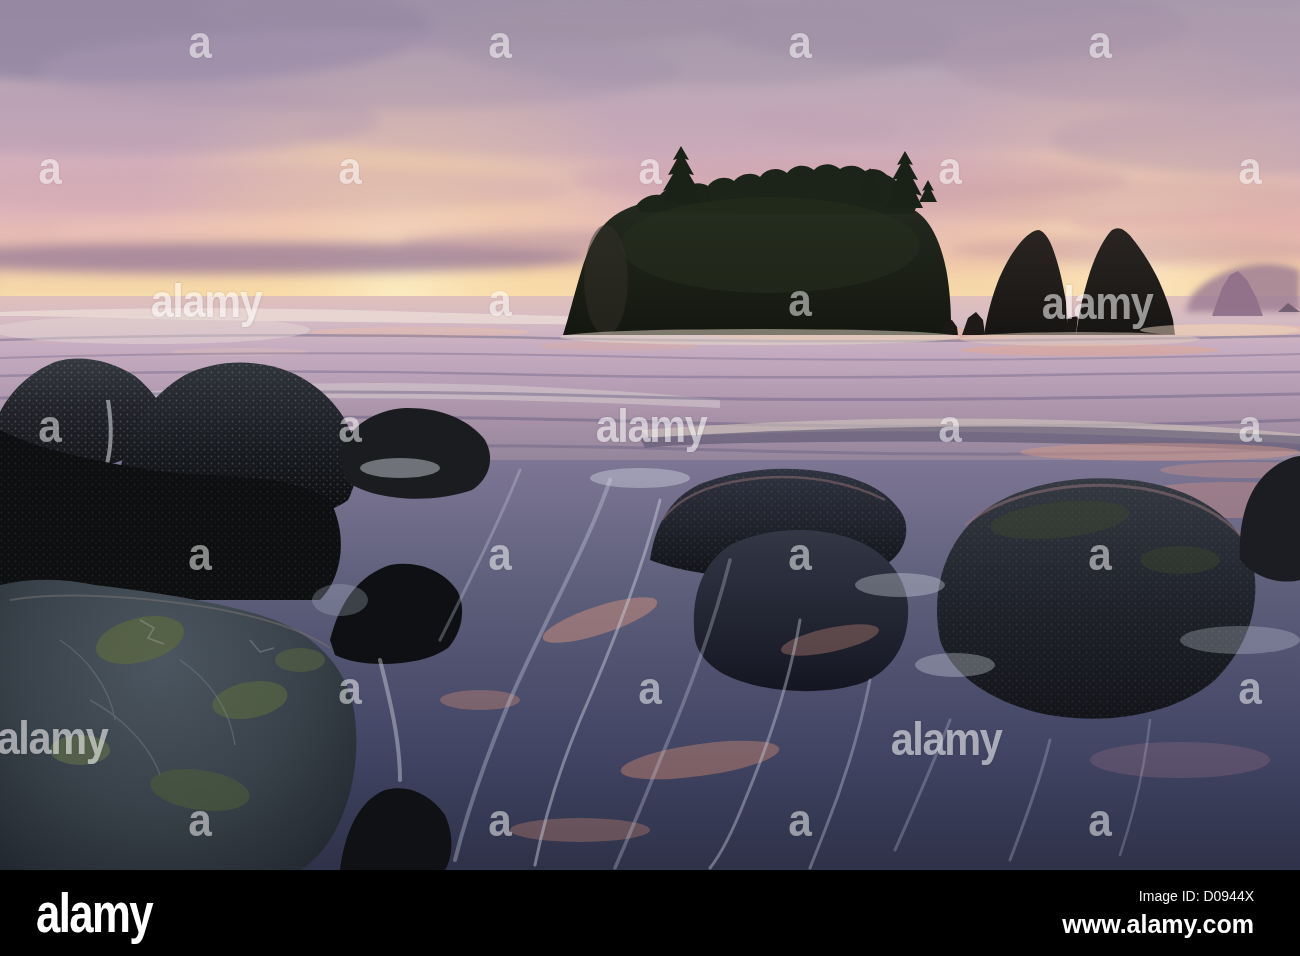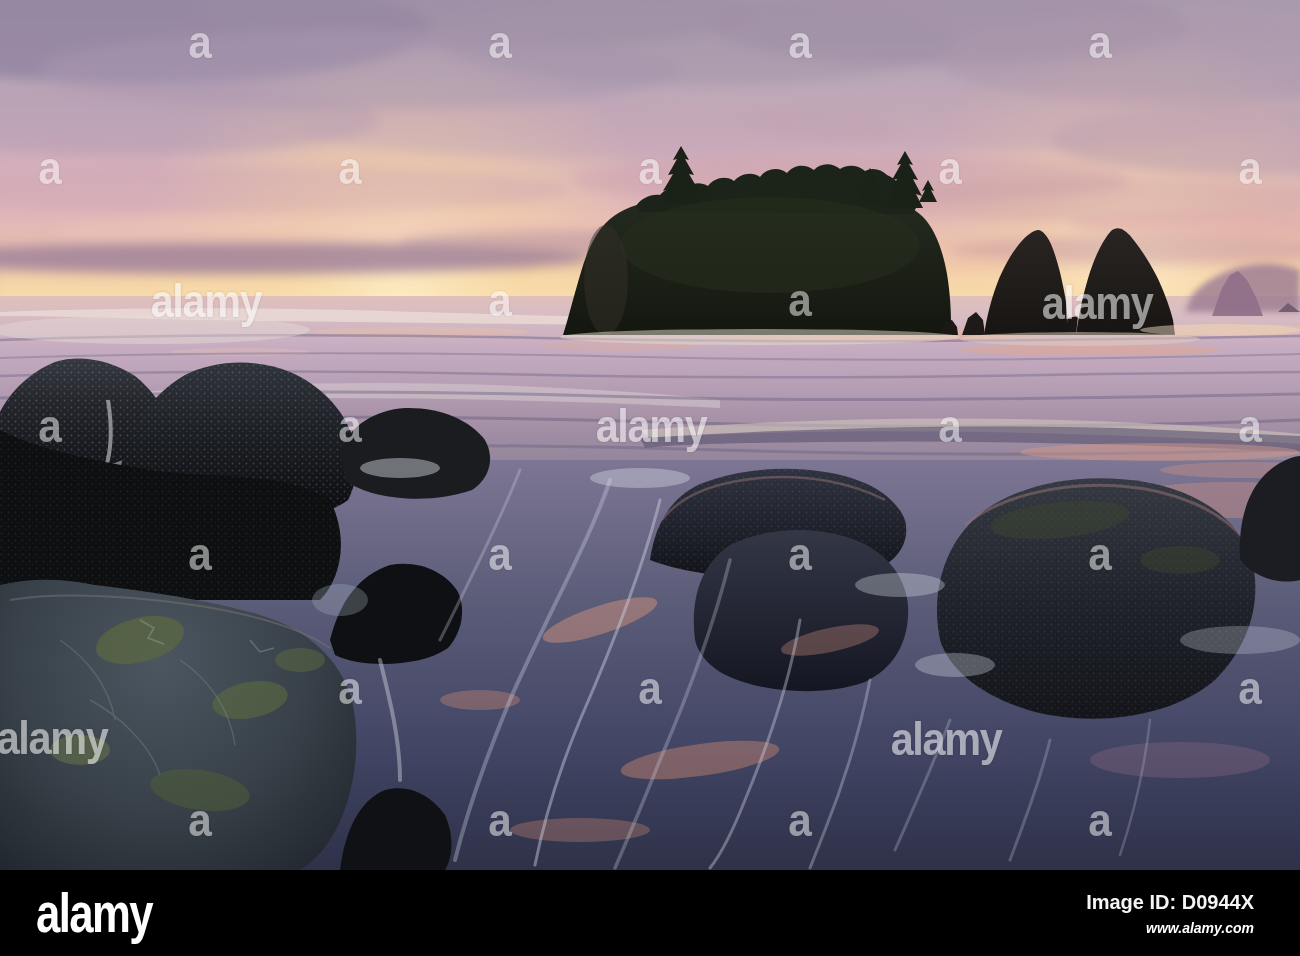--- a/index.html
+++ b/index.html
@@ -14,22 +14,22 @@
     text-shadow:0 0 2px rgba(40,40,40,.35);line-height:1;}
   .wm-alamy{position:absolute;transform:translate(-50%,-55%) scaleX(.9);
     font-weight:bold;font-size:46px;letter-spacing:-1.5px;color:var(--watermark,#fff);opacity:.55;
     text-shadow:0 0 3px rgba(40,40,40,.3);line-height:1;}
   
   .footer{position:absolute;left:0;top:870px;width:1300px;height:86px;
     background:var(--footer_bg,#000);display:flex;align-items:center;justify-content:space-between;}
   .footer-logo{margin-left:36px;color:var(--footer_text,#fff);font-weight:bold;font-size:56px;
     letter-spacing:-2px;transform:scaleX(.78);transform-origin:left center;line-height:86px;}
   .footer-right{margin-right:46px;text-align:right;color:var(--footer_text,#fff);}
-  .footer-id{font-size:20px;font-weight:700;opacity:.96;margin-bottom:6px;}
-  .footer-url{font-size:14px;font-weight:bold;font-style:italic;}
+  .footer-id{font-size:14px;font-weight:400;opacity:.96;margin-bottom:6px;}
+  .footer-url{font-size:25px;font-weight:bold;}
 </style>
 </head>
 <body>
 
 <figure class="stage" role="img" style="margin:0" aria-label="Sea stacks and a forested rock island silhouetted against a pink and orange sunset sky, with long-exposure surf flowing between dark mossy rocks on the foreground shore">
 
   <div class="photo">
     <svg width="1300" height="870" viewBox="0 0 1300 870">
       <defs>
         <linearGradient id="gSky" x1="0" y1="0" x2="0" y2="345" gradientUnits="userSpaceOnUse">

